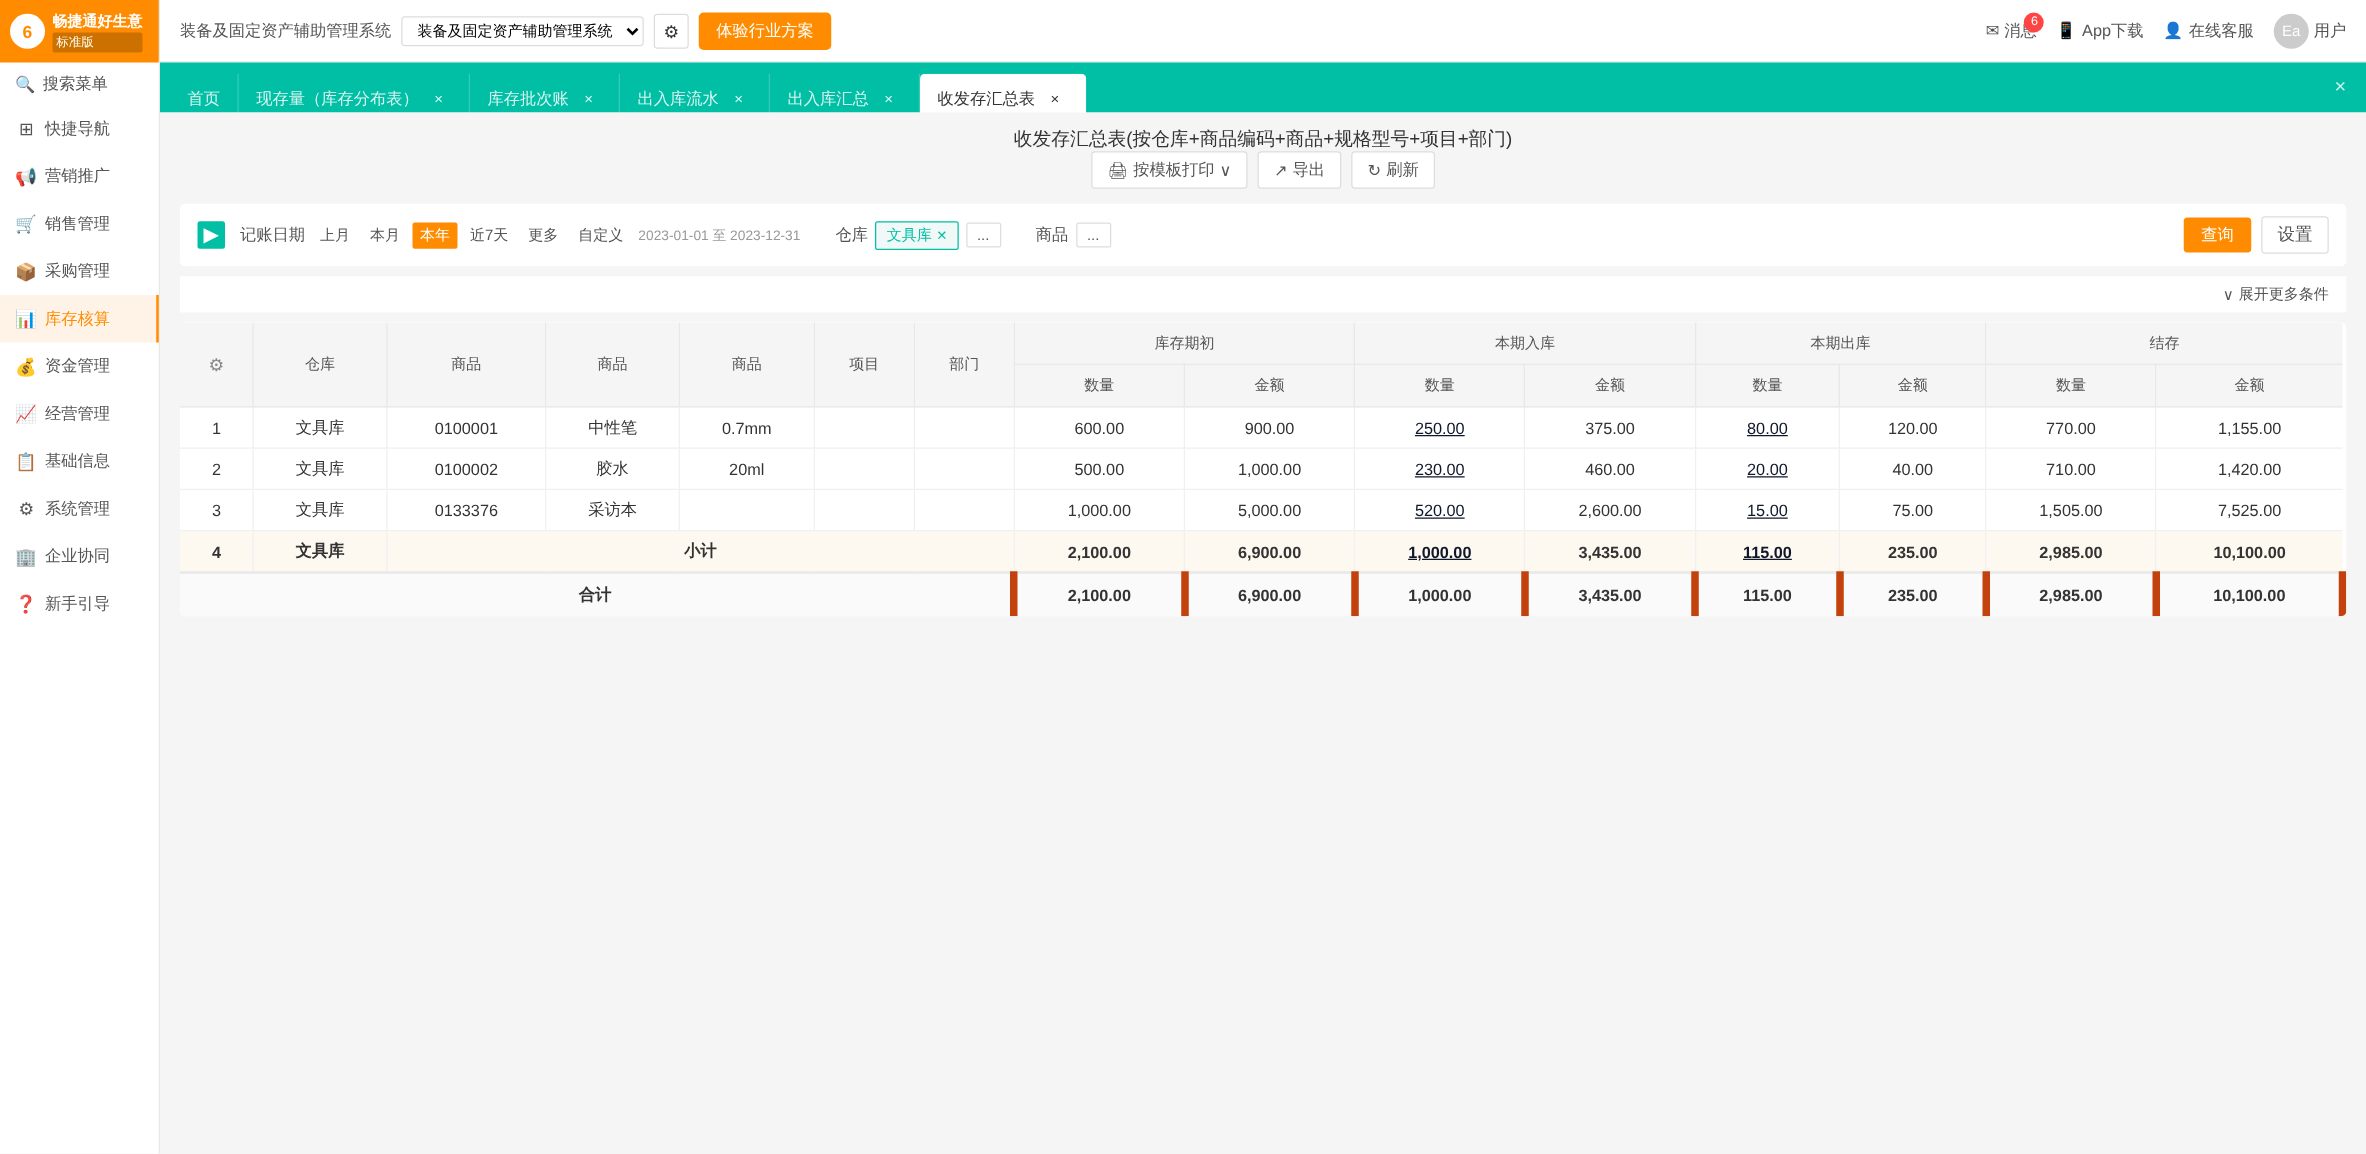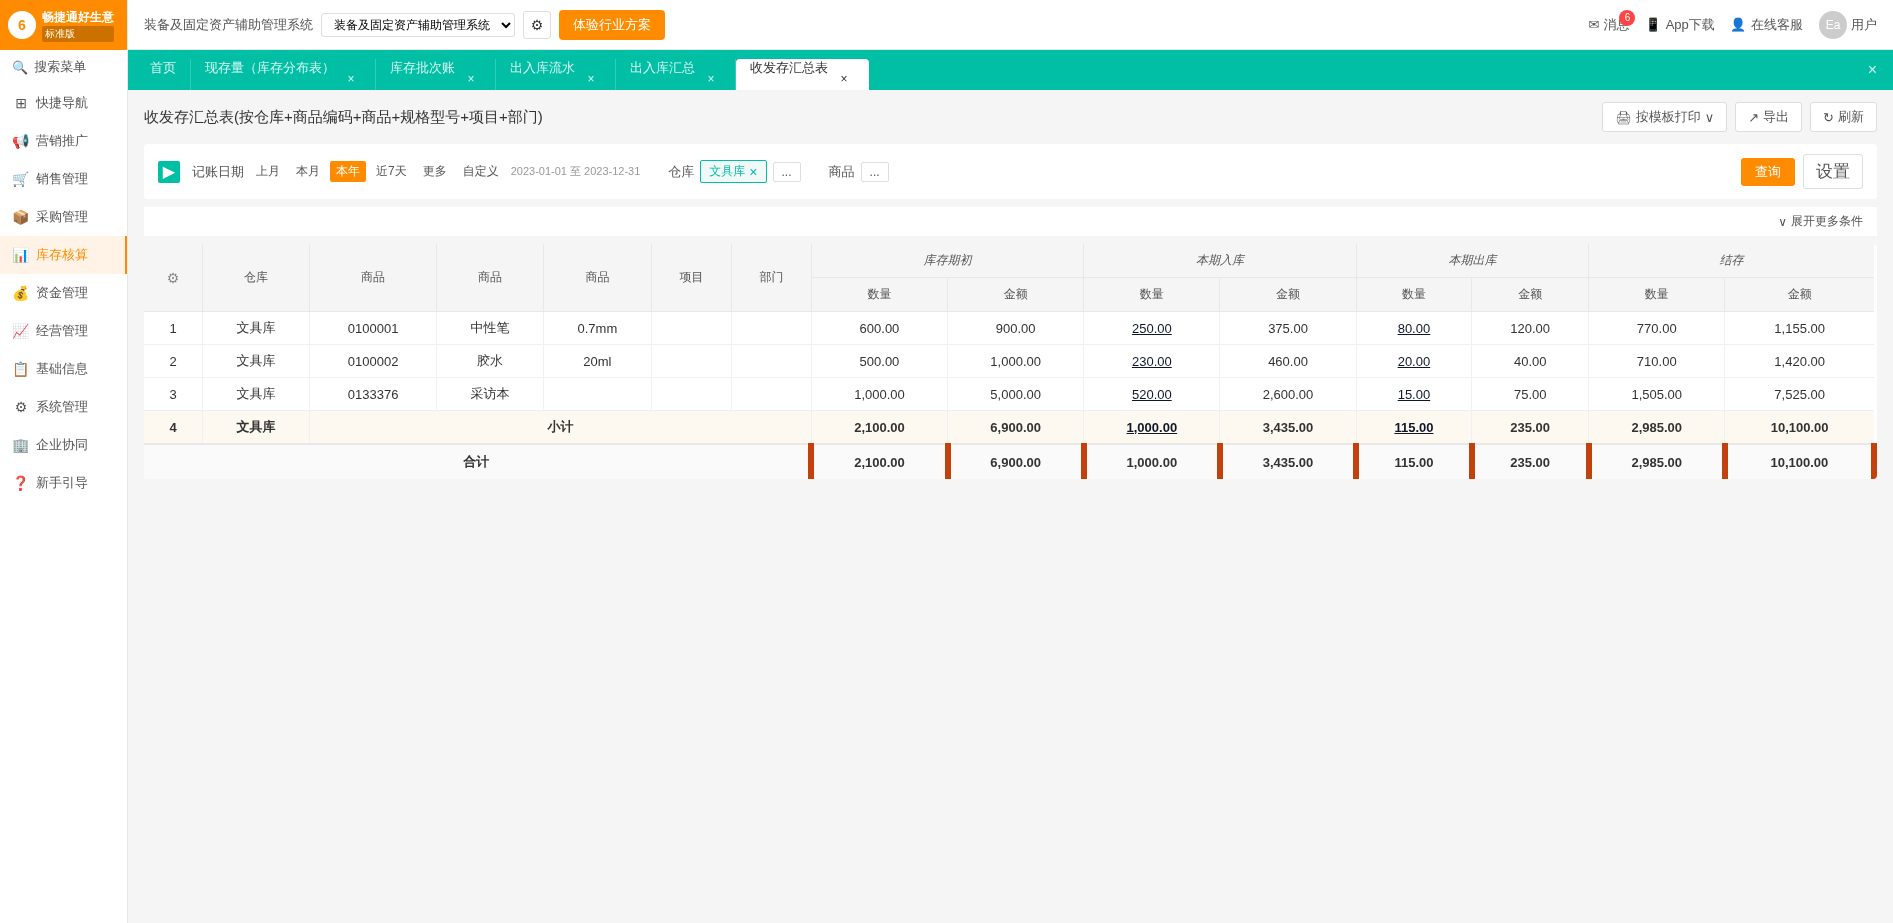--- a/index.html
+++ b/index.html
@@ -25,37 +25,37 @@
     .header-select { border: 1px solid #ddd; border-radius: 3px; padding: 3px 8px; font-size: 12px; background: #fff; }
     .gear-btn { width: 28px; height: 28px; border: 1px solid #ddd; border-radius: 3px; display: flex; align-items: center; justify-content: center; cursor: pointer; font-size: 14px; }
     .experience-btn { background: #ff8c00; color: #fff; border: none; padding: 6px 14px; border-radius: 4px; cursor: pointer; font-size: 13px; }
     .top-header-right { display: flex; align-items: center; gap: 16px; color: #555; font-size: 13px; }
     .notification-item { display: flex; align-items: center; gap: 4px; cursor: pointer; position: relative; }
     .badge { background: #f44; color: #fff; border-radius: 50%; width: 16px; height: 16px; font-size: 10px; display: flex; align-items: center; justify-content: center; position: absolute; top: -6px; right: -6px; }
     .user-avatar { width: 28px; height: 28px; background: #ccc; border-radius: 50%; display: flex; align-items: center; justify-content: center; font-size: 12px; color: #fff; }
 
     
     .tab-bar { background: #00bfa5; display: flex; align-items: center; padding: 0 8px; flex-shrink: 0; height: 40px; }
-    .tab { display: flex; gap: 6px; padding: 0 14px; height: 40px; cursor: pointer; color: rgba(255,255,255,0.85); font-size: 13px; border-right: 1px solid rgba(255,255,255,0.2); margin-top: 17px; }
+    .tab { display: flex; align-items: center; gap: 6px; padding: 0 14px; height: 40px; cursor: pointer; color: rgba(255,255,255,0.85); font-size: 13px; border-right: 1px solid rgba(255,255,255,0.2); margin-top: 17px; }
     .tab.active { background: #fff; color: #333; border-radius: 4px 4px 0 0; }
     .tab-close-btn { background: none; border: none; cursor: pointer; padding: 0 2px; color: inherit; font-size: 12px; }
     .close-x { display: flex; align-items: center; justify-content: center; width: 16px; height: 16px; border-radius: 50%; }
     .main-close { color: rgba(255,255,255,0.8); cursor: pointer; padding: 4px 8px; font-size: 16px; }
 
     
     .content { flex: 1; overflow-y: auto; background: #f5f5f5; padding: 0; }
     .page-container { padding: 12px 16px; }
 
     
-    .page-header { display: flex; align-items: center; justify-content: space-between; margin-bottom: 12px; }
+    .page-header { display: flex; align-items: center; justify-content: space-between; margin-bottom: 12px; flex-direction: column; }
     .page-title { font-size: 15px; color: #333; font-weight: normal; }
     .page-actions { display: flex; align-items: center; gap: 8px; }
     .action-btn { border: 1px solid #ddd; background: #fff; padding: 5px 12px; border-radius: 3px; cursor: pointer; font-size: 13px; color: #555; display: flex; align-items: center; gap: 4px; }
     .action-btn-primary { background: #ff8c00; color: #fff; border: none; padding: 5px 14px; border-radius: 3px; cursor: pointer; font-size: 13px; }
-    .action-btn-settings { background: #fff; border: 1px solid #ddd; padding: 5px 12px; border-radius: 3px; cursor: pointer; font-size: 17px; color: #555; }
+    .action-btn-settings { background: #fff; border: 1px solid #ddd; padding: 5px 12px; border-radius: 3px; cursor: pointer; font-size: 14px; color: #555; }
 
     
     .filter-bar { background: #fff; border-radius: 4px; padding: 10px 14px; margin-bottom: 8px; display: flex; align-items: center; gap: 12px; flex-wrap: wrap; }
     .filter-toggle { background: #00bfa5; color: #fff; border: none; width: 22px; height: 22px; border-radius: 2px; cursor: pointer; font-size: 16px; display: flex; align-items: center; justify-content: center; }
     .filter-group { display: flex; align-items: center; gap: 6px; }
     .filter-label { color: #555; font-size: 13px; white-space: nowrap; }
     .date-buttons { display: flex; gap: 4px; }
     .date-btn { border: none; background: none; padding: 2px 6px; cursor: pointer; font-size: 12px; color: #555; border-radius: 2px; }
     .date-btn.active { background: #ff8c00; color: #fff; border-radius: 2px; }
     .date-range { font-size: 11px; color: #999; }
@@ -66,21 +66,21 @@
 
     
     .expand-row { background: #fff; padding: 6px 14px; margin-bottom: 8px; display: flex; justify-content: center; }
 
     
     .table-container { background: #fff; border-radius: 4px; overflow: hidden; }
     table { width: 100%; border-collapse: collapse; }
     thead tr { background: #f5f5f5; }
     thead th { padding: 8px 10px; text-align: center; font-size: 12px; color: #555; border-bottom: 1px solid #e8e8e8; border-right: 1px solid #e8e8e8; white-space: nowrap; font-weight: normal; }
     thead th:last-child { border-right: none; }
-    .th-group { border-bottom: 1px solid #e8e8e8; font-style: italic; }
+    .th-group { border-bottom: 1px solid #e8e8e8; }
     tbody tr { border-bottom: 1px solid #f0f0f0; }
     tbody tr.subtotal { background: #fef9f0; font-weight: bold; }
     tbody td { padding: 7px 10px; text-align: center; font-size: 13px; color: #333; border-right: 1px solid #f0f0f0; }
     tbody td:last-child { border-right: none; }
     .td-left { text-align: left; }
     .link-style { color: #0f172a; text-decoration: underline; cursor: pointer; }
     .settings-icon { color: #888; cursor: pointer; font-size: 14px; }
 
     
     .table-footer { background: #fafafa; border-top: 2px solid #e8e8e8; }

